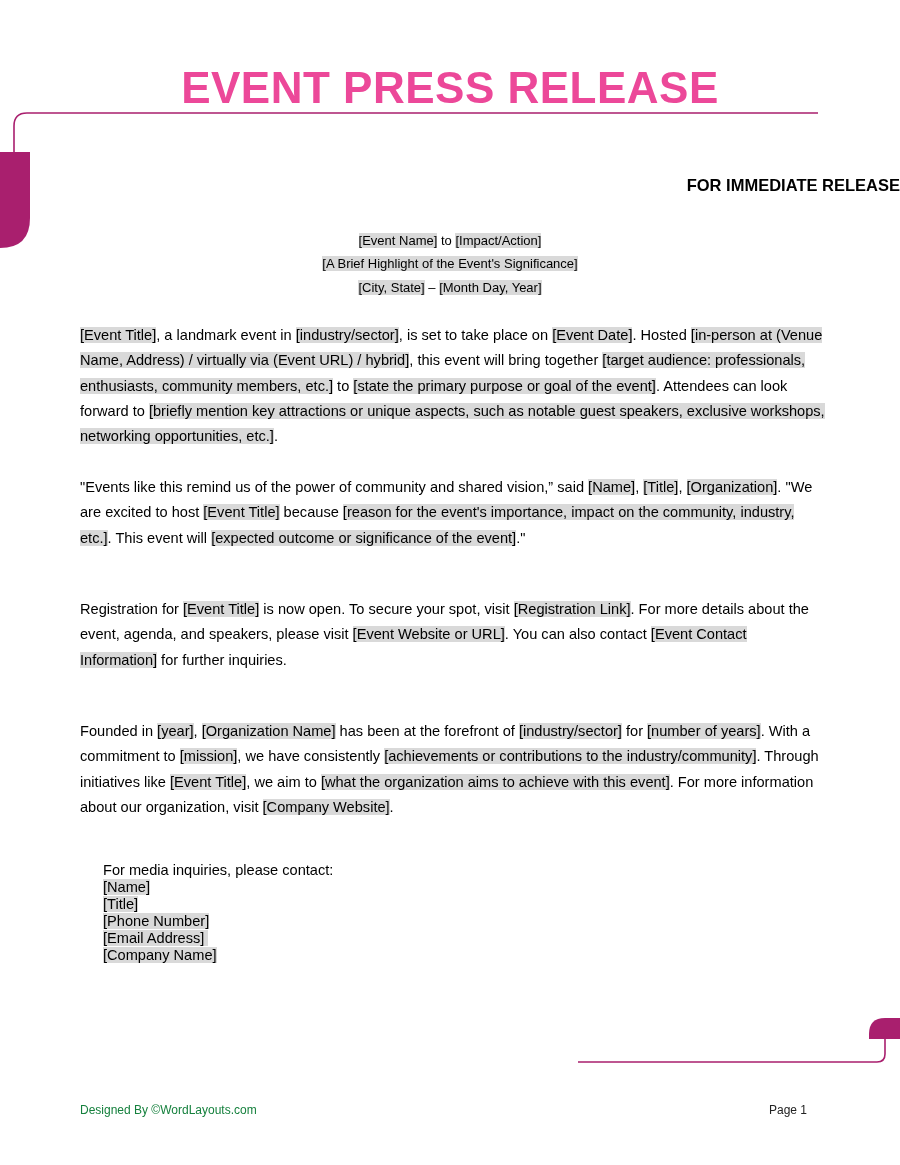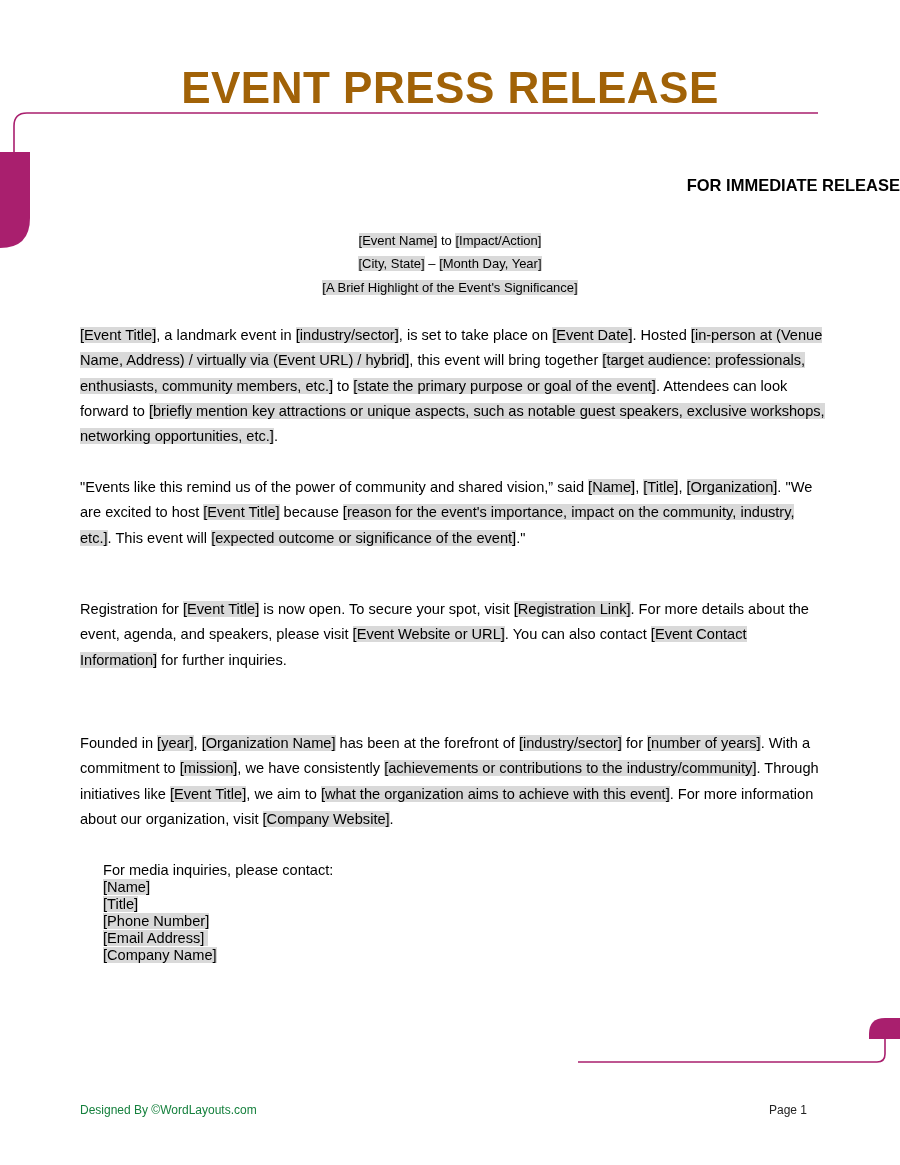--- a/index.html
+++ b/index.html
@@ -9,52 +9,52 @@
   #title { left: 0; width: 900px; top: 63px; text-align: center; font-size: 44px; font-weight: bold;
            letter-spacing: 0.5px; line-height: 50px; }
   #deco-top, #deco-bottom { position: absolute; left: 0; top: 0; }
   #subhead { left: 0; width: 900px; top: 175px; text-align: right; font-size: 16.5px; font-weight: bold; line-height: 20px; }
   .center-lines { left: 0; width: 900px; top: 229px; text-align: center; font-size: 13px; line-height: 23.3px; }
   .hl { background: #d9d9d9; text-align: right; }
   .para { left: 80px; width: 745px; font-size: 14.6px; line-height: 25.3px; }
   #p1 { top: 323px; }
   #p2 { top: 475px; }
   #p3 { top: 597px; }
-  #p4 { top: 719px; margin-top: 12px; }
+  #p4 { top: 719px; }
   #contact { left: 80px; top: 862px; font-size: 14.6px; line-height: 17px; padding-left: 23px; }
   #contact div { white-space: nowrap; }
   #footer-left { left: 80px; top: 1102px; font-size: 12px; line-height: 16px; color: #15803d; }
   #footer-right { right: 93px; top: 1102px; font-size: 12px; line-height: 16px; color: #222; }
 </style>
 </head>
 <body>
 
 <svg id="deco-top" width="900" height="260">
   <path d="M14 152 L14 126 Q14 113 27 113 L818 113" fill="none" stroke="#A91F6E" stroke-width="1.6"></path>
   <path d="M0 152 L30 152 L30 218 Q30 248 0 248 Z" fill="#A91F6E"></path>
 </svg>
 
 <svg id="deco-bottom" width="900" height="1165" style="pointer-events:none">
   <path d="M578 1062 L877 1062 Q885 1062 885 1054 L885 1038" fill="none" stroke="#A91F6E" stroke-width="1.6"></path>
   <path d="M869 1039 L869 1034 Q869 1018 885 1018 L900 1018 L900 1039 Z" fill="#A91F6E"></path>
 </svg>
 
-<div id="title" class="abs" style="color:#a16207">EVENT PRESS RELEASE</div>
+<div id="title" class="abs" style="color:#ec4899">EVENT PRESS RELEASE</div>
 
 <div id="subhead" class="abs">FOR IMMEDIATE RELEASE</div>
 
 <div class="abs center-lines">
   <div>
     <span class="hl">[Event Name]</span><span> to </span><span class="hl">[Impact/Action]</span>
   </div>
   <div>
-    <span class="hl">[City, State]</span><span> – </span><span class="hl">[Month Day, Year]</span>
+    <span class="hl">[A Brief Highlight of the Event's Significance]</span>
   </div>
   <div>
-    <span class="hl">[A Brief Highlight of the Event's Significance]</span>
+    <span class="hl">[City, State]</span><span> – </span><span class="hl">[Month Day, Year]</span>
   </div>
 </div>
 
 <div id="p1" class="abs para"><span class="hl">[Event Title]</span><span>, a landmark event in </span><span class="hl">[industry/sector]</span><span>, is set to take place on </span><span class="hl">[Event Date]</span><span>. Hosted </span><span class="hl">[in-person at (Venue Name, Address) / virtually via (Event URL) / hybrid]</span><span>, this event will bring together </span><span class="hl">[target audience: professionals, enthusiasts, community members, etc.]</span><span> to </span><span class="hl">[state the primary purpose or goal of the event]</span><span>. Attendees can look forward to </span><span class="hl">[briefly mention key attractions or unique aspects, such as notable guest speakers, exclusive workshops, networking opportunities, etc.]</span><span>.</span></div>
 <div id="p2" class="abs para"><span>"Events like this remind us of the power of community and shared vision,” said </span><span class="hl">[Name]</span><span>, </span><span class="hl">[Title]</span><span>, </span><span class="hl">[Organization]</span><span>. "We are excited to host </span><span class="hl">[Event Title]</span><span> because </span><span class="hl">[reason for the event's importance, impact on the community, industry, etc.]</span><span>. This event will </span><span class="hl">[expected outcome or significance of the event]</span><span>."</span></div>
 <div id="p3" class="abs para"><span>Registration for </span><span class="hl">[Event Title]</span><span> is now open. To secure your spot, visit </span><span class="hl">[Registration Link]</span><span>. For more details about the event, agenda, and speakers, please visit </span><span class="hl">[Event Website or URL]</span><span>. You can also contact </span><span class="hl">[Event Contact Information]</span><span> for further inquiries.</span></div>
 <div id="p4" class="abs para"><span>Founded in </span><span class="hl">[year]</span><span>, </span><span class="hl">[Organization Name]</span><span> has been at the forefront of </span><span class="hl">[industry/sector]</span><span> for </span><span class="hl">[number of years]</span><span>. With a commitment to </span><span class="hl">[mission]</span><span>, we have consistently </span><span class="hl">[achievements or contributions to the industry/community]</span><span>. Through initiatives like </span><span class="hl">[Event Title]</span><span>, we aim to </span><span class="hl">[what the organization aims to achieve with this event]</span><span>. For more information about our organization, visit </span><span class="hl">[Company Website]</span><span>.</span></div>
 
 <div id="contact" class="abs">
   <div>For media inquiries, please contact:</div>

